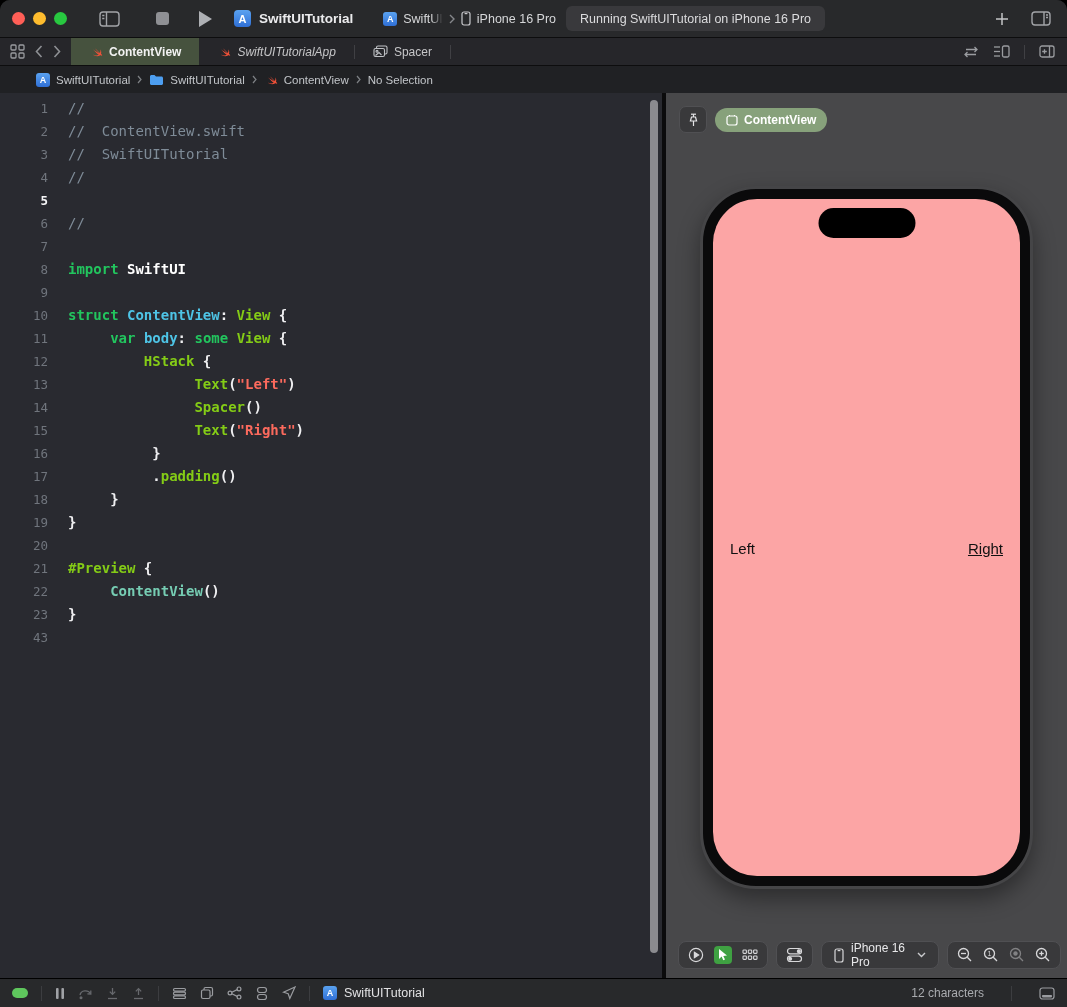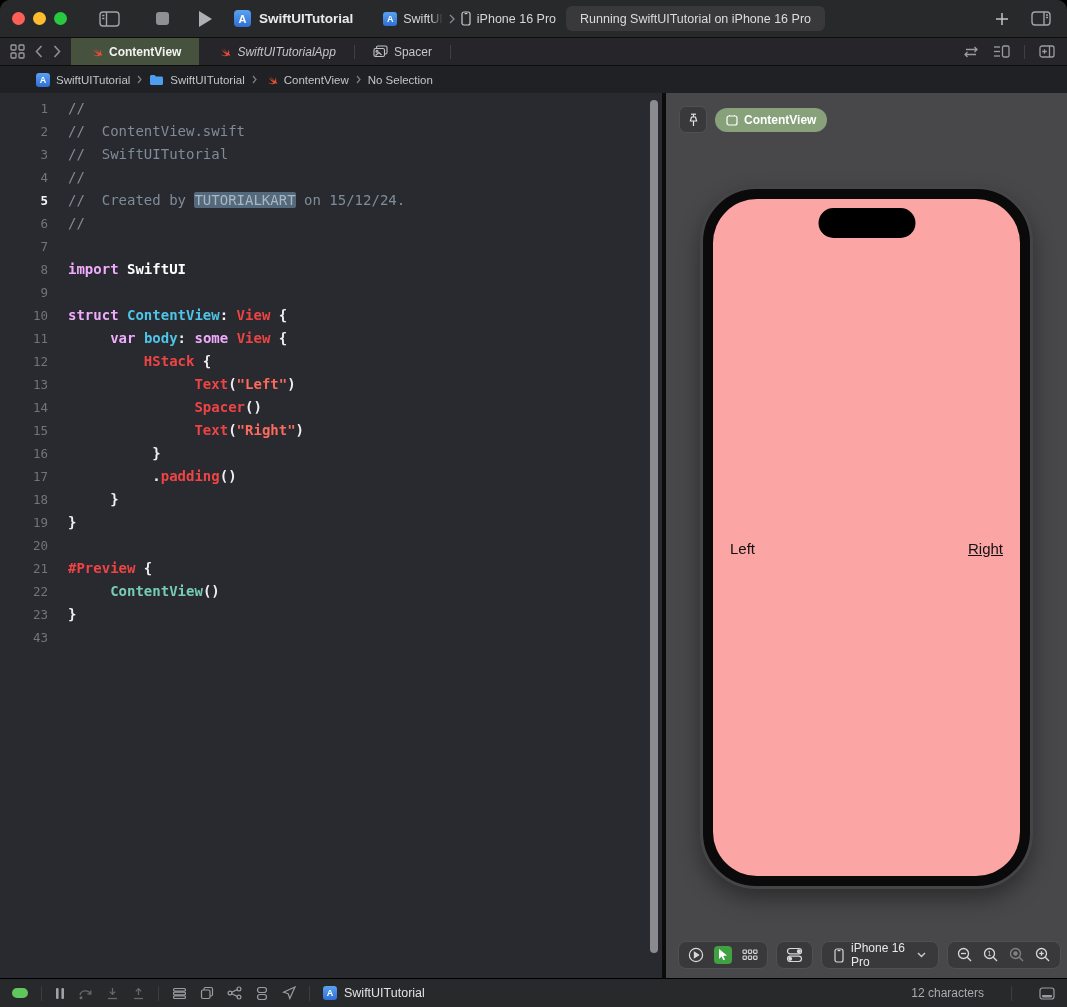--- a/index.html
+++ b/index.html
@@ -56,23 +56,23 @@
   .split-divider { width:4px; background:#0b0b0c; flex:none; }
   .preview { flex:1; background:#48484a; position:relative; }
 
   
   .code-area { font-family:"DejaVu Sans Mono", monospace; font-size:14px; line-height:23px; }
   .cl { display:flex; white-space:pre; }
   .ln { width:48px; text-align:right; color:#70757d; font-size:12.5px; flex:none; }
   .cl.cur .ln { color:#f5f5f7; font-weight:bold; }
   .ct { margin-left:20px; color:#efeff1; font-weight:600; }
   .ct .cm { color:#7f8c98; font-weight:400; }
-  .ct .kw { color:#f0abfc; }
+  .ct .kw { color:#22c55e; }
   .ct .decl { color:#4ec4e6; }
-  .ct .type { color:#ef4444; }
+  .ct .type { color:#84cc16; }
   .ct .str { color:#fc6a5d; }
   .ct .pl { color:#efeff1; }
   .ct .mint { color:#76cdb3; }
   .ct .wbold { color:#ffffff; }
   .ct .hl { background:#54697c; color:#aab7c2; border-radius:2px; }
   .vscrollbar { position:absolute; top:7px; right:4px; width:8px; height:853px;
                 background:#8b8b8f; border-radius:4px; }
 
   
   .preview-header { position:absolute; top:13px; left:13px; display:flex; align-items:center; gap:8px; }
@@ -302,21 +302,21 @@
   </div>
 
   <div class="main">
 
     <div class="editor">
       <div class="code-area">
           <div class="cl"><span class="ln">1</span><span class="ct"><span class="cm">//</span></span></div>
           <div class="cl"><span class="ln">2</span><span class="ct"><span class="cm">//  ContentView.swift</span></span></div>
           <div class="cl"><span class="ln">3</span><span class="ct"><span class="cm">//  SwiftUITutorial</span></span></div>
           <div class="cl"><span class="ln">4</span><span class="ct"><span class="cm">//</span></span></div>
-          <div class="cl cur"><span class="ln">5</span><span class="ct"><span class="cm">//  Created by </span><span class="cm hl">TUTORIALKART</span><span class="cm"> on 15/12/24.</span></span></div>
+          <div class="cl cur"><span class="ln">5</span></div>
           <div class="cl"><span class="ln">6</span><span class="ct"><span class="cm">//</span></span></div>
           <div class="cl"><span class="ln">7</span><span class="ct">&nbsp;</span></div>
           <div class="cl"><span class="ln">8</span><span class="ct"><span class="kw">import</span><span class="pl"> </span><span class="wbold">SwiftUI</span></span></div>
           <div class="cl"><span class="ln">9</span><span class="ct">&nbsp;</span></div>
           <div class="cl"><span class="ln">10</span><span class="ct"><span class="kw">struct</span><span class="pl"> </span><span class="decl">ContentView</span><span class="pl">: </span><span class="type">View</span><span class="pl"> {</span></span></div>
           <div class="cl"><span class="ln">11</span><span class="ct"><span class="pl">     </span><span class="kw">var</span><span class="pl"> </span><span class="decl">body</span><span class="pl">: </span><span class="kw">some</span><span class="pl"> </span><span class="type">View</span><span class="pl"> {</span></span></div>
           <div class="cl"><span class="ln">12</span><span class="ct"><span class="pl">         </span><span class="type">HStack</span><span class="pl"> {</span></span></div>
           <div class="cl"><span class="ln">13</span><span class="ct"><span class="pl">               </span><span class="type">Text</span><span class="pl">(</span><span class="str">"Left"</span><span class="pl">)</span></span></div>
           <div class="cl"><span class="ln">14</span><span class="ct"><span class="pl">               </span><span class="type">Spacer</span><span class="pl">()</span></span></div>
           <div class="cl"><span class="ln">15</span><span class="ct"><span class="pl">               </span><span class="type">Text</span><span class="pl">(</span><span class="str">"Right"</span><span class="pl">)</span></span></div>

